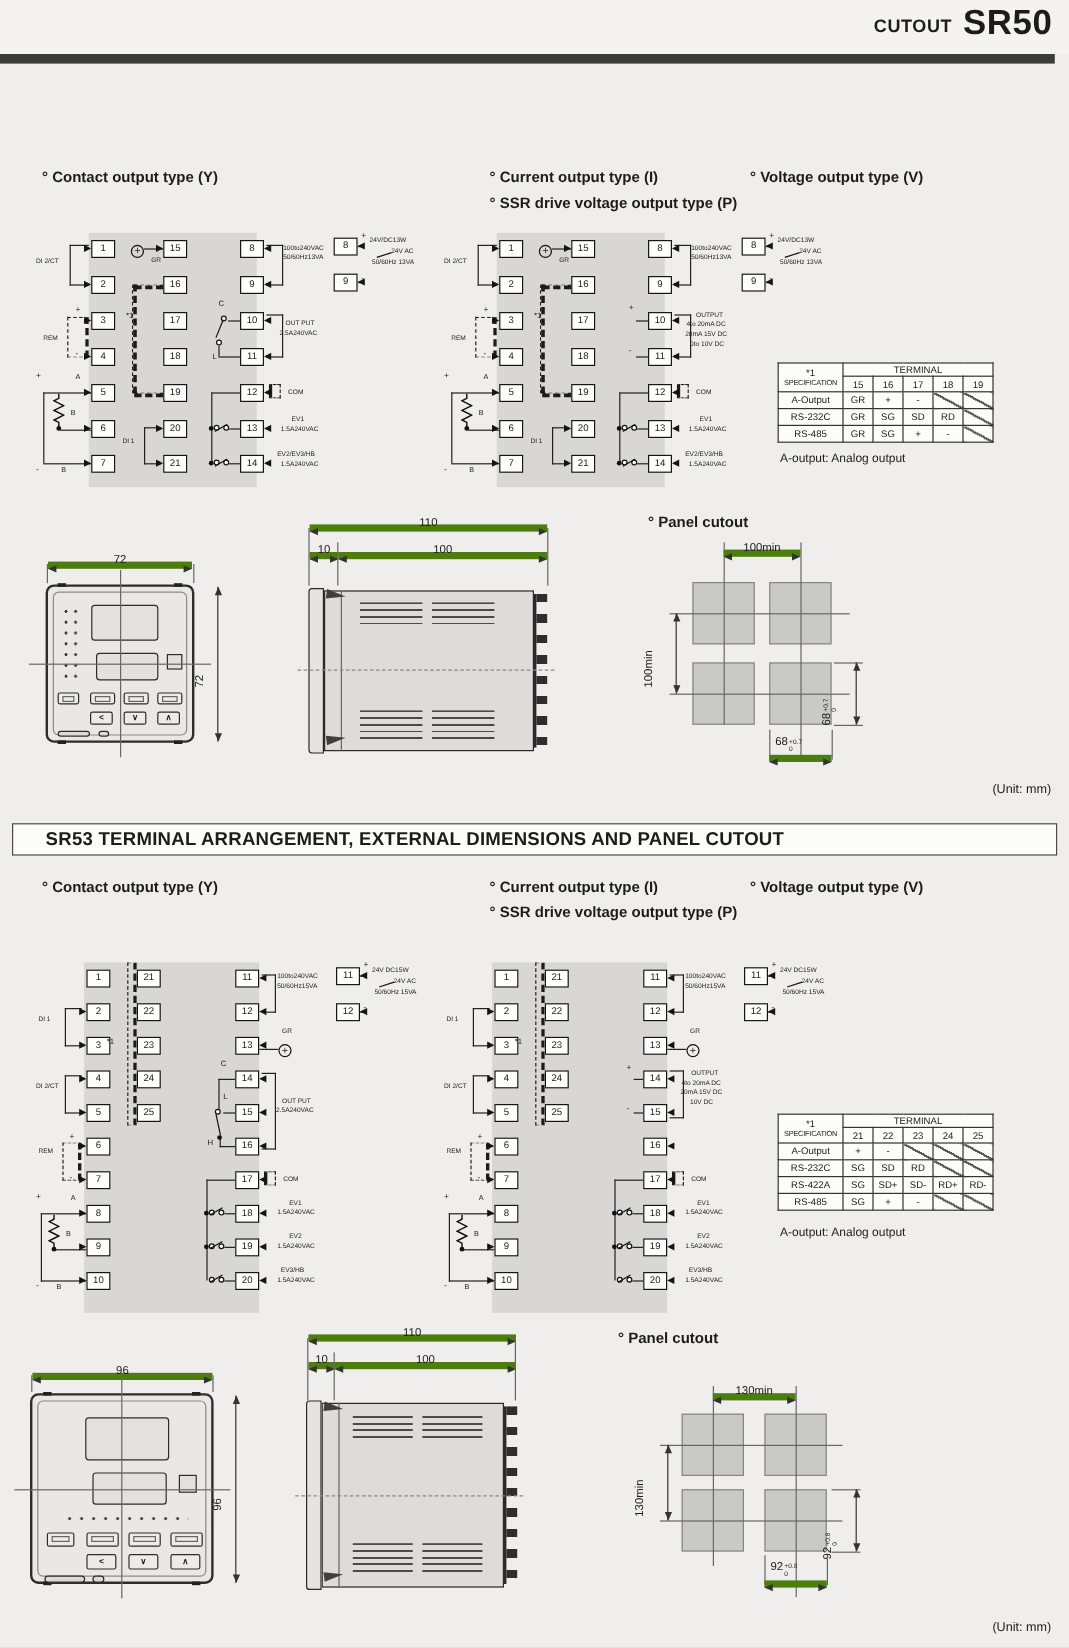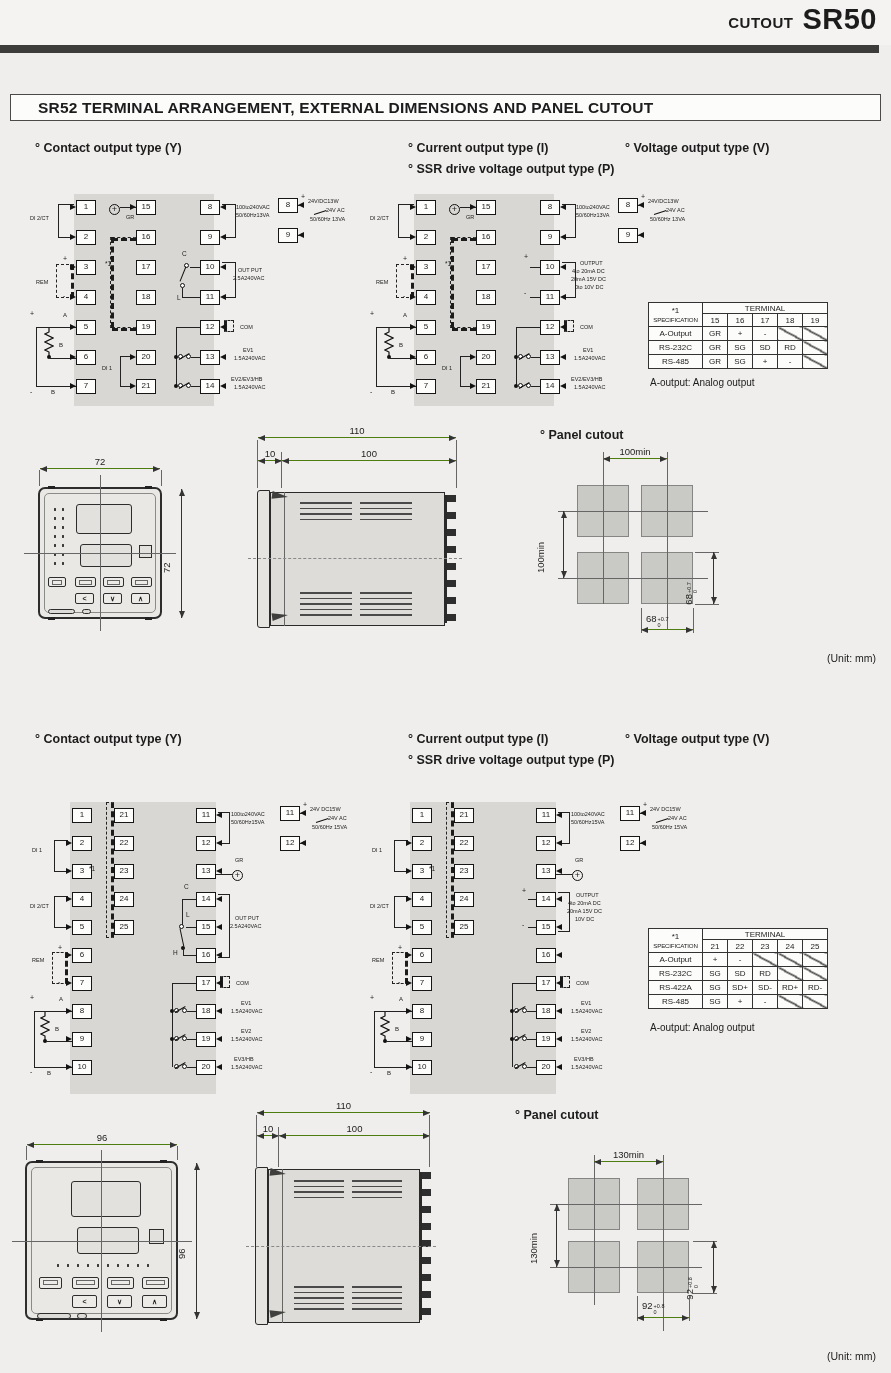--- a/index.html
+++ b/index.html
@@ -46,21 +46,21 @@
 .tblwrap table{border-collapse:collapse;background:#fcfcfb}
 .tblwrap th,.tblwrap td{border:1px solid #333;font-size:8px;font-weight:normal;text-align:center;padding:0;height:14px}
 .tblwrap .spec{width:54px}
 .tblwrap .spec .s1{display:block;font-size:8px;line-height:1.25}
 .tblwrap .spec .s2{display:block;font-size:6.2px;letter-spacing:-.2px}
 .tblwrap .thead{height:11px}
 .tblwrap .cnum{width:25px;height:13px}
 .tblwrap .rname{width:54px}
 .tblwrap .diagc{background:linear-gradient(to right top,transparent 46%,#555 46%,#555 54%,transparent 54%)}
 
-.dl{position:absolute;height:0;border-top:1px solid #4d7c0f}
+.dl{position:absolute;height:0;border-top:6px solid #4d7c0f}
 .dl::before{content:"";position:absolute;left:0;top:-3.5px;width:0;height:0;
   border-top:3px solid transparent;border-bottom:3px solid transparent;border-right:7px solid #333}
 .dl::after{content:"";position:absolute;right:0;top:-3.5px;width:0;height:0;
   border-top:3px solid transparent;border-bottom:3px solid transparent;border-left:7px solid #333}
 .dl i{position:absolute;left:0;right:0;top:-13px;text-align:center;font-style:normal;font-size:9.5px;white-space:nowrap}
 .dlv{position:absolute;width:0;border-left:1px solid #333}
 .dlv::before{content:"";position:absolute;top:0;left:-3.5px;width:0;height:0;
   border-left:3px solid transparent;border-right:3px solid transparent;border-bottom:7px solid #333}
 .dlv::after{content:"";position:absolute;bottom:0;left:-3.5px;width:0;height:0;
   border-left:3px solid transparent;border-right:3px solid transparent;border-top:7px solid #333}
@@ -98,21 +98,20 @@
 
 <div class="page">
 
   <div class="topband"></div>
   <div class="series">
     <span class="s-lab">CUTOUT</span>
     <span class="s-val">SR50</span>
   </div>
   <div class="darkbar"></div>
 
-  <div class="secbar" style="top:94px">SR52 TERMINAL ARRANGEMENT, EXTERNAL DIMENSIONS AND PANEL CUTOUT</div>
   <div class="otype" style="left:35px;top:141px">° Contact output type (Y)</div>
   <div class="otype" style="left:408px;top:141px">° Current output type (I)</div>
   <div class="otype" style="left:625px;top:141px">° Voltage output type (V)</div>
   <div class="otype" style="left:408px;top:162px">° SSR drive voltage output type (P)</div>
 
   <div class="abs">
       <div class="diag" style="left: 30px; top: 192px; width: 332px; height: 218px;">
         <div class="gray" style="left: 44px; top: 2px; width: 140px; height: 212px;"></div>
         <div class="brkl" style="left: 28px; top: 12px; width: 16px; height: 34px;"></div>
         <div class="brkl dshb" style="left: 26px; top: 72px; width: 18px; height: 34px;"></div>
@@ -462,20 +461,21 @@
   <div class="clv" style="left:641px;top:608px;height:25px"></div>
   <div class="clv" style="left:693px;top:608px;height:25px"></div>
   <div class="dl" style="left:641px;top:629px;width:52px"></div>
   <div class="dimtxt" style="left:646px;top:613px"><span>68</span><span class="tol">
         <i>+0.7</i>
         <i>0</i>
       </span></div>
 
   <div class="unit" style="left:748px;top:652px">(Unit: mm)</div>
 
+  <div class="secbar" style="top:686px">SR53 TERMINAL ARRANGEMENT, EXTERNAL DIMENSIONS AND PANEL CUTOUT</div>
   <div class="otype" style="left:35px;top:732px">° Contact output type (Y)</div>
   <div class="otype" style="left:408px;top:732px">° Current output type (I)</div>
   <div class="otype" style="left:625px;top:732px">° Voltage output type (V)</div>
   <div class="otype" style="left:408px;top:753px">° SSR drive voltage output type (P)</div>
 
   <div class="abs">
       <div class="diag" style="left: 30px; top: 800px; width: 332px; height: 298px;">
         <div class="gray" style="left: 40px; top: 2px; width: 146px; height: 292px;"></div>
         <div class="brkl" style="left: 24px; top: 40px; width: 14px; height: 32px;"></div>
         <div class="brkl" style="left: 24px; top: 96px; width: 14px; height: 32px;"></div>

